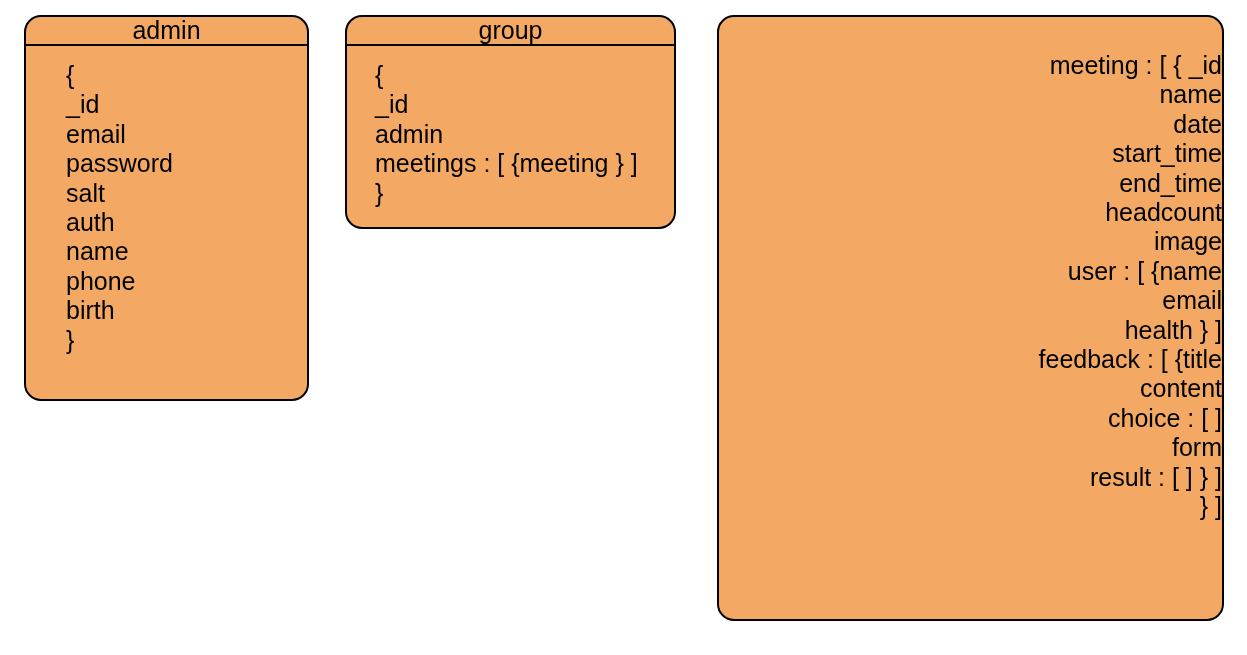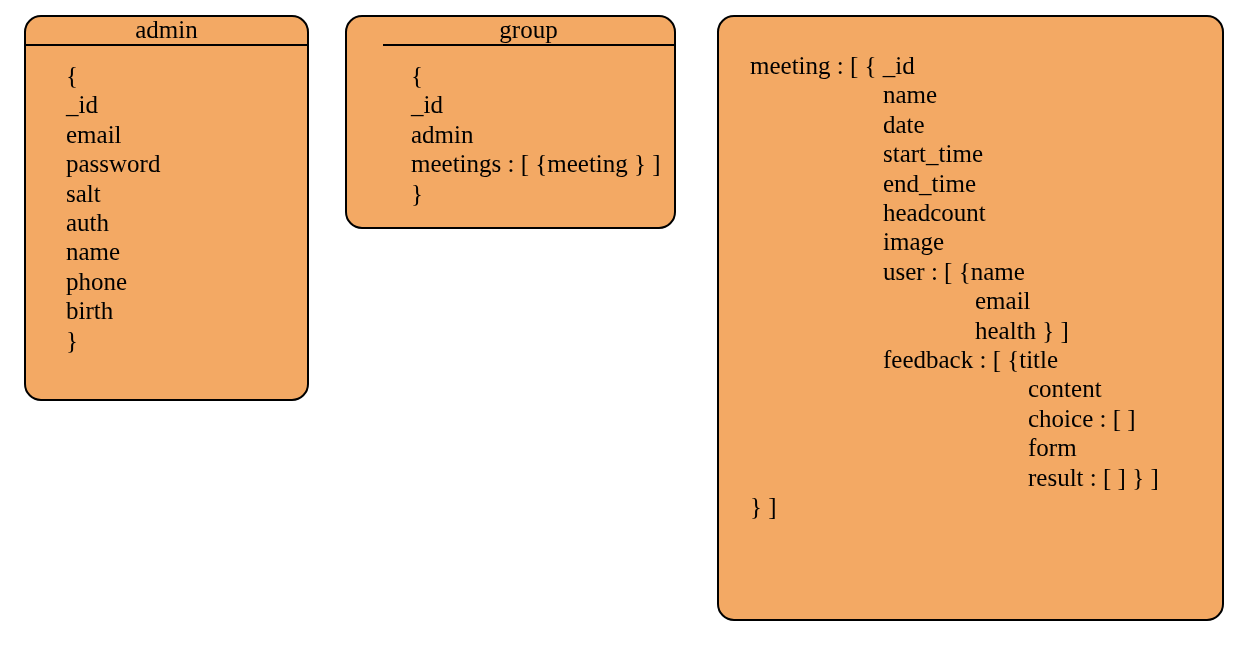--- a/index.html
+++ b/index.html
@@ -1,15 +1,15 @@
 <!DOCTYPE html>
 <html><head>
 <meta charset="utf-8">
 <style>
-  * { margin: 0; padding: 0; box-sizing: border-box; font-family: Liberation Serif, serif; }
+  * { margin: 0; padding: 0; box-sizing: border-box; }
   html, body {
     width: 1247px; height: 655px;
     background: #ffffff;
     font-family: "Liberation Sans", sans-serif;
     overflow: hidden;
   }
   .canvas {
     position: relative;
     width: 1247px; height: 655px;
     background: #ffffff;
@@ -31,24 +31,24 @@
     overflow: hidden;
   }
   .entity-body {
     font-size: 25px;
     line-height: 29.4px;
     white-space: pre;
     overflow: hidden;
   }
   .box-admin { left: 24px; top: 15px; width: 285px; height: 386px; }
   .box-admin .entity-body { padding: 15px 0 0 40px; }
-  .box-group { left: 345px; top: 15px; width: 331px; height: 214px; padding-left: 36px; }
+  .box-group { left: 345px; top: 15px; width: 331px; height: 214px; }
   .box-group .entity-body { padding: 15px 0 0 28px; }
   .box-meeting { left: 717px; top: 15px; width: 507px; height: 606px; }
-  .box-meeting .entity-body { padding: 34px 0 0 31px; }
+  .box-meeting .entity-body { padding: 34px 0 0 31px; text-align: right; }
   .line.indent-0 { padding-left: 0; }
   .line.indent-1 { padding-left: 133px; }
   .line.indent-2 { padding-left: 225px; }
   .line.indent-3 { padding-left: 278px; }
 </style>
 </head>
 <body>
 
 <div class="canvas">
 

